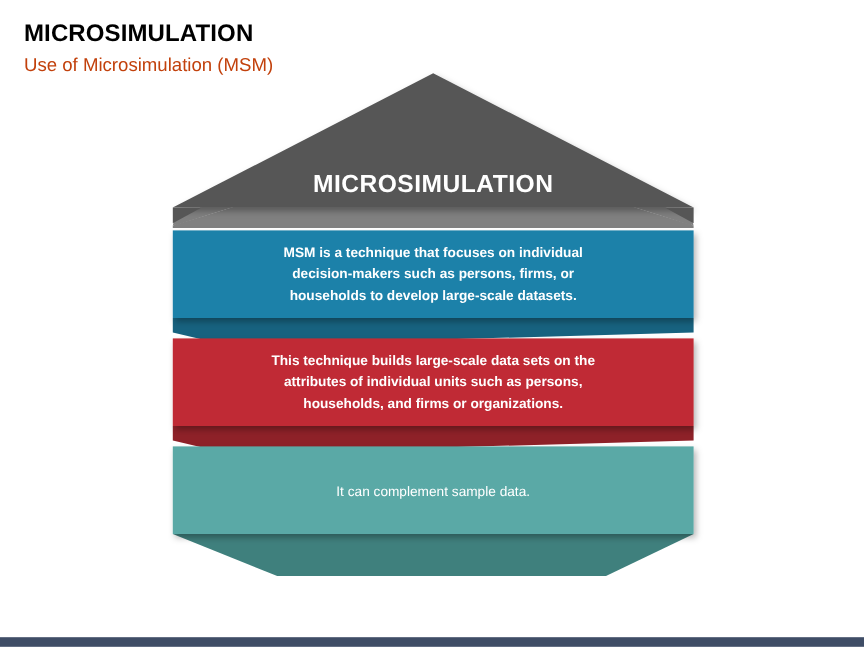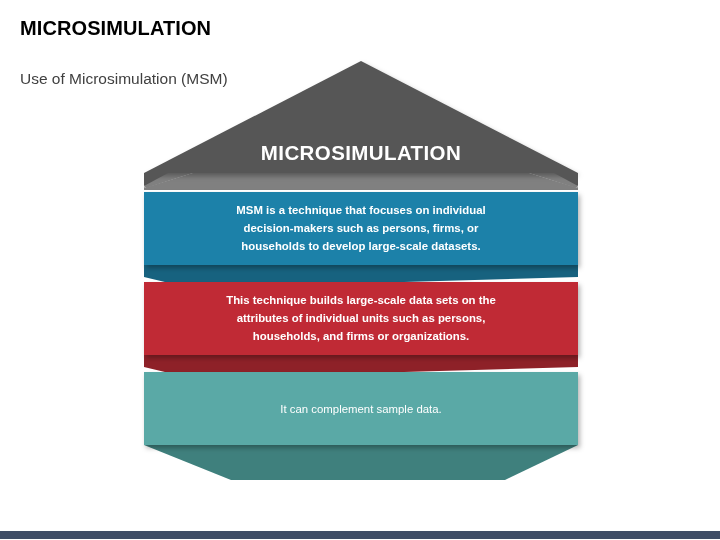--- a/index.html
+++ b/index.html
@@ -32,24 +32,23 @@
     letter-spacing: 0.1px;
     line-height: 1.1;
     white-space: nowrap;
   }
   #slide-subtitle {
     position: absolute;
     left: 20px;
     top: 46px;
     font-size: 15.5px;
     font-weight: normal;
-    color: #404040;
+    color: #c2410c;
     line-height: 1.15;
     white-space: nowrap;
-    margin-top: 24px;
   }
   #diagram {
     position: absolute;
     left: 0;
     top: 55px;
     width: 720px;
     height: 440px;
   }
   .band-text {
     fill: #ffffff;

